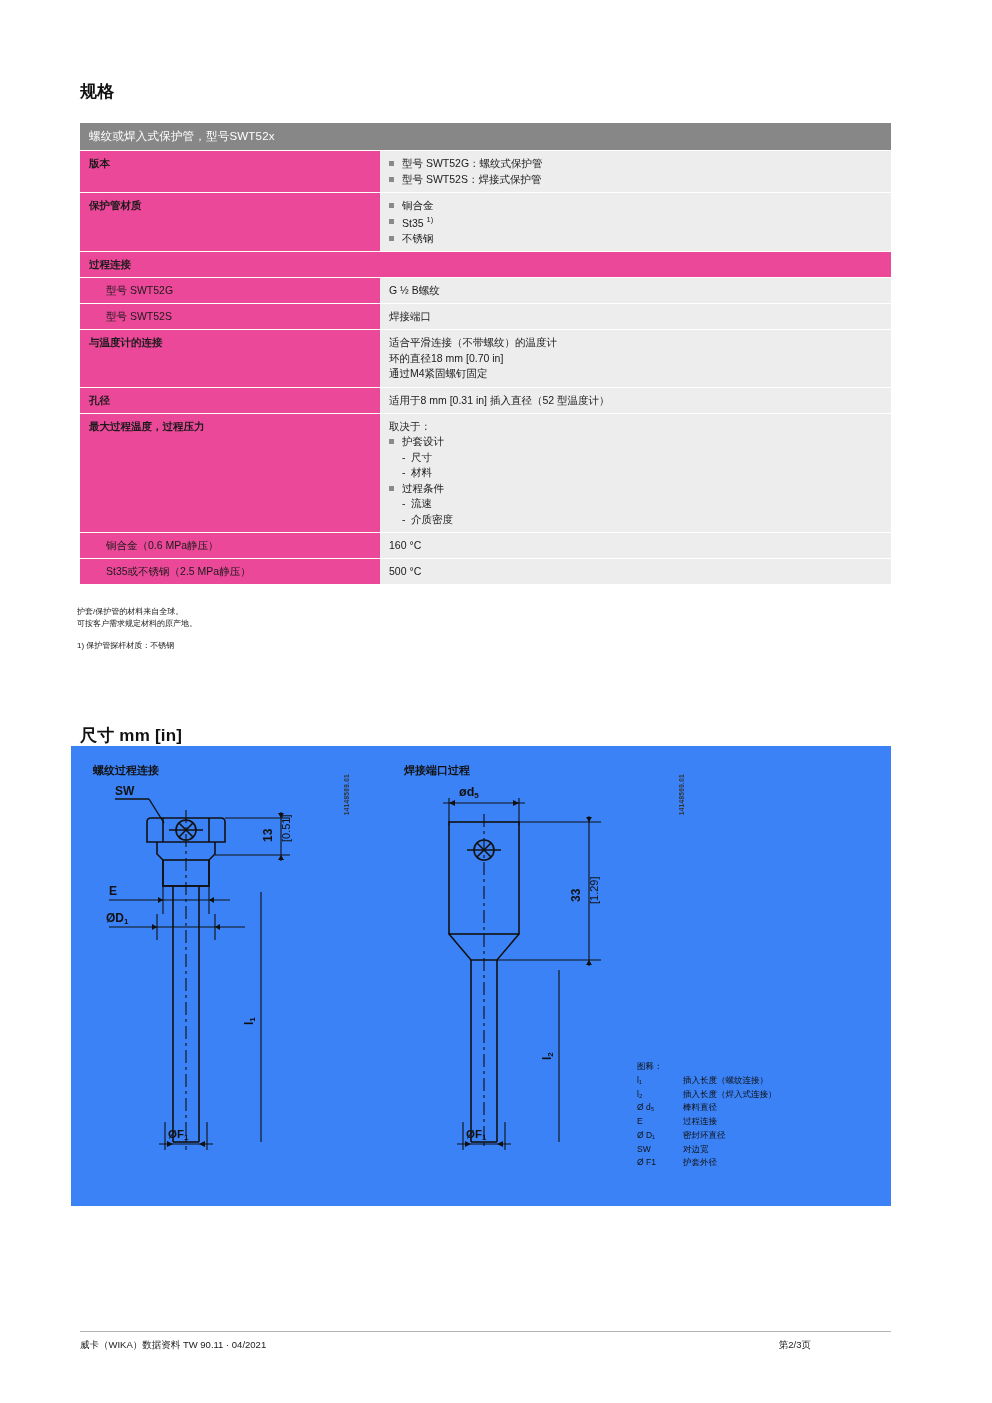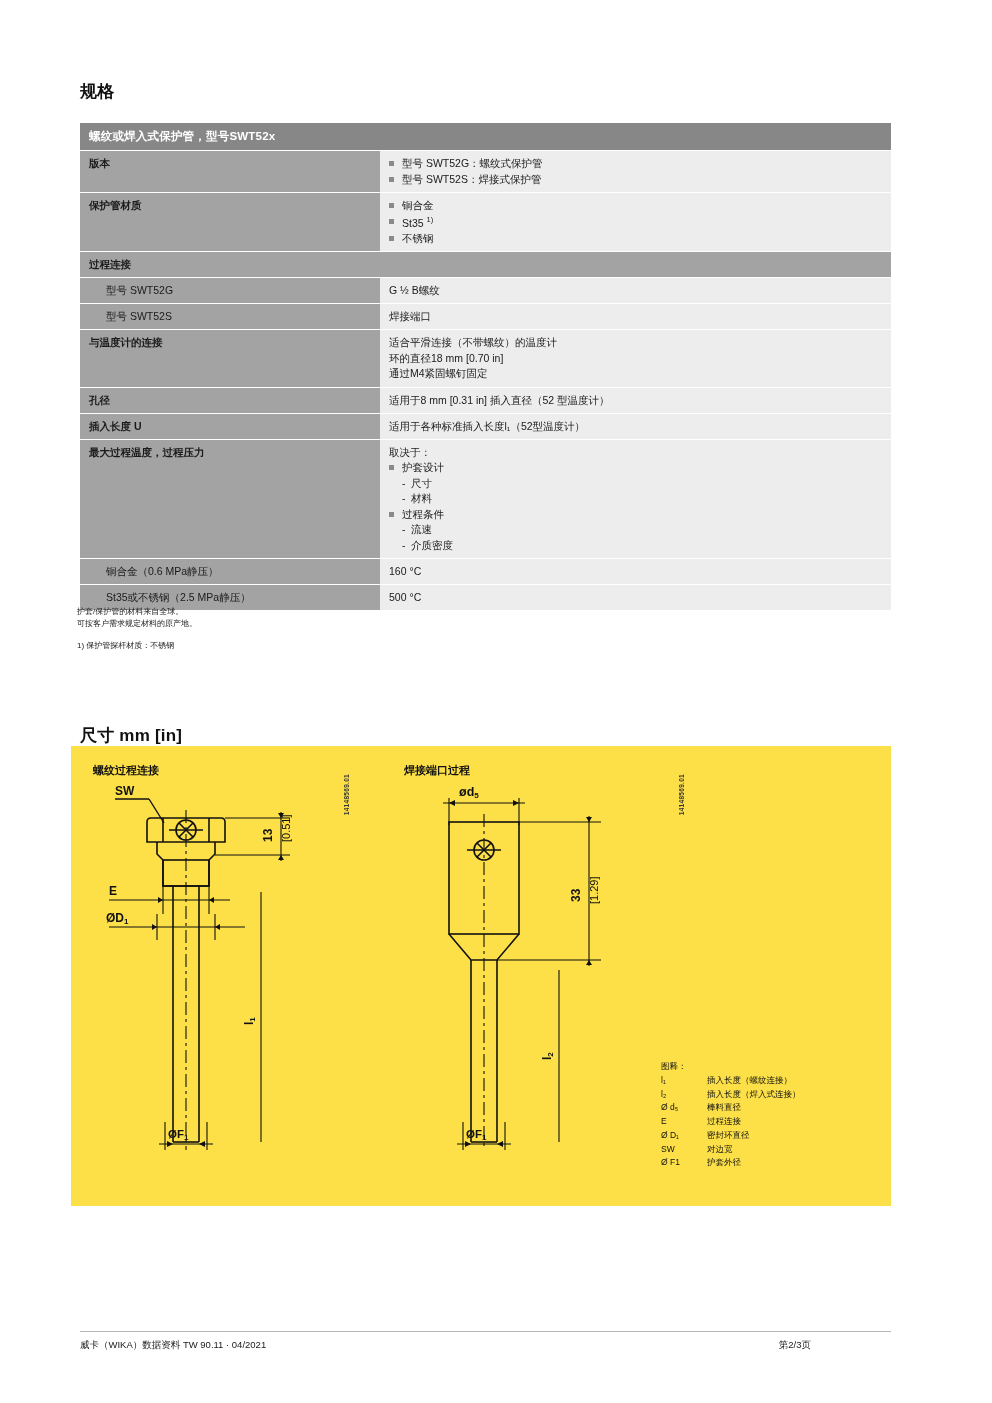--- a/index.html
+++ b/index.html
@@ -47,26 +47,26 @@
     table-layout: fixed;
   }
   .spec-table td {
     vertical-align: top;
     padding: 5px 8px 5px 9px;
     line-height: 1.42;
   }
   .hdr-row td {
     background: #878787;
     color: #ffffff;
-    font-weight: bold;
+    font-weight: normal;
     font-size: 11.5px;
     padding: 5px 5px 6px 9px;
     letter-spacing: .2px;
   }
-  .cell-l { background: #a3a3a3; width: 300px; margin-top: 24px; }
+  .cell-l { background: #ec4899; width: 300px; margin-top: 24px; }
   .cell-r { background: #ededed; }
   .lbl-bold { font-weight: bold; }
   .lbl-indent { padding-left: 26px !important; }
 
   ul.blist {
     margin: 0;
     padding: 0;
     list-style: none;
   }
   ul.blist li {
@@ -111,21 +111,21 @@
   }
   .footnotes .gap { height: 9px; }
 
   
   .dim-panel {
     position: absolute;
     left: 71px;
     top: 746px;
     width: 850px;
     height: 460px;
-    background: #fde047;
+    background: #3b82f6;
   }
   .dim-caption {
     position: absolute;
     font-size: 11px;
     font-weight: bold;
     color: #111;
   }
   #cap-threaded { left: 22px; top: 17px; }
   #cap-welded   { left: 333px; top: 17px; text-align: center; }
 
@@ -138,21 +138,21 @@
     writing-mode: vertical-rl;
     transform: rotate(180deg);
     white-space: nowrap;
   }
   #id-left  { left: 272px; top: 28px; }
   #id-right { left: 607px; top: 28px; }
 
   
   .legend {
     position: absolute;
-    left: 590px;
+    left: 566px;
     top: 314px;
     font-size: 8.5px;
     line-height: 1.52;
     color: #111;
   }
   .legend .ltitle { margin-bottom: 1px; }
   .legend table { border-collapse: collapse; font-size: 8.5px; }
   .legend td { padding: 0 0 1px 0; vertical-align: top; line-height: 1.5; }
   .legend td.sym { width: 46px; white-space: nowrap; }
 
@@ -246,24 +246,20 @@
           <div class="plain-line">环的直径18 mm [0.70 in]</div>
           <div class="plain-line">通过M4紧固螺钉固定</div>
         </td>
       </tr>
 
       <tr>
         <td class="cell-l lbl-bold">孔径</td>
         <td class="cell-r">适用于8 mm [0.31 in] 插入直径（52 型温度计）</td>
       </tr>
 
-      <tr>
-        <td class="cell-l lbl-bold">插入长度 U</td>
-        <td class="cell-r">适用于各种标准插入长度l₁（52型温度计）</td>
-      </tr>
 
       <tr>
         <td class="cell-l lbl-bold">最大过程温度，过程压力</td>
         <td class="cell-r">
           <div class="plain-line">取决于：</div>
           <ul class="blist">
             <li>护套设计</li>
             <li class="sub">尺寸</li>
             <li class="sub">材料</li>
             <li>过程条件</li>

